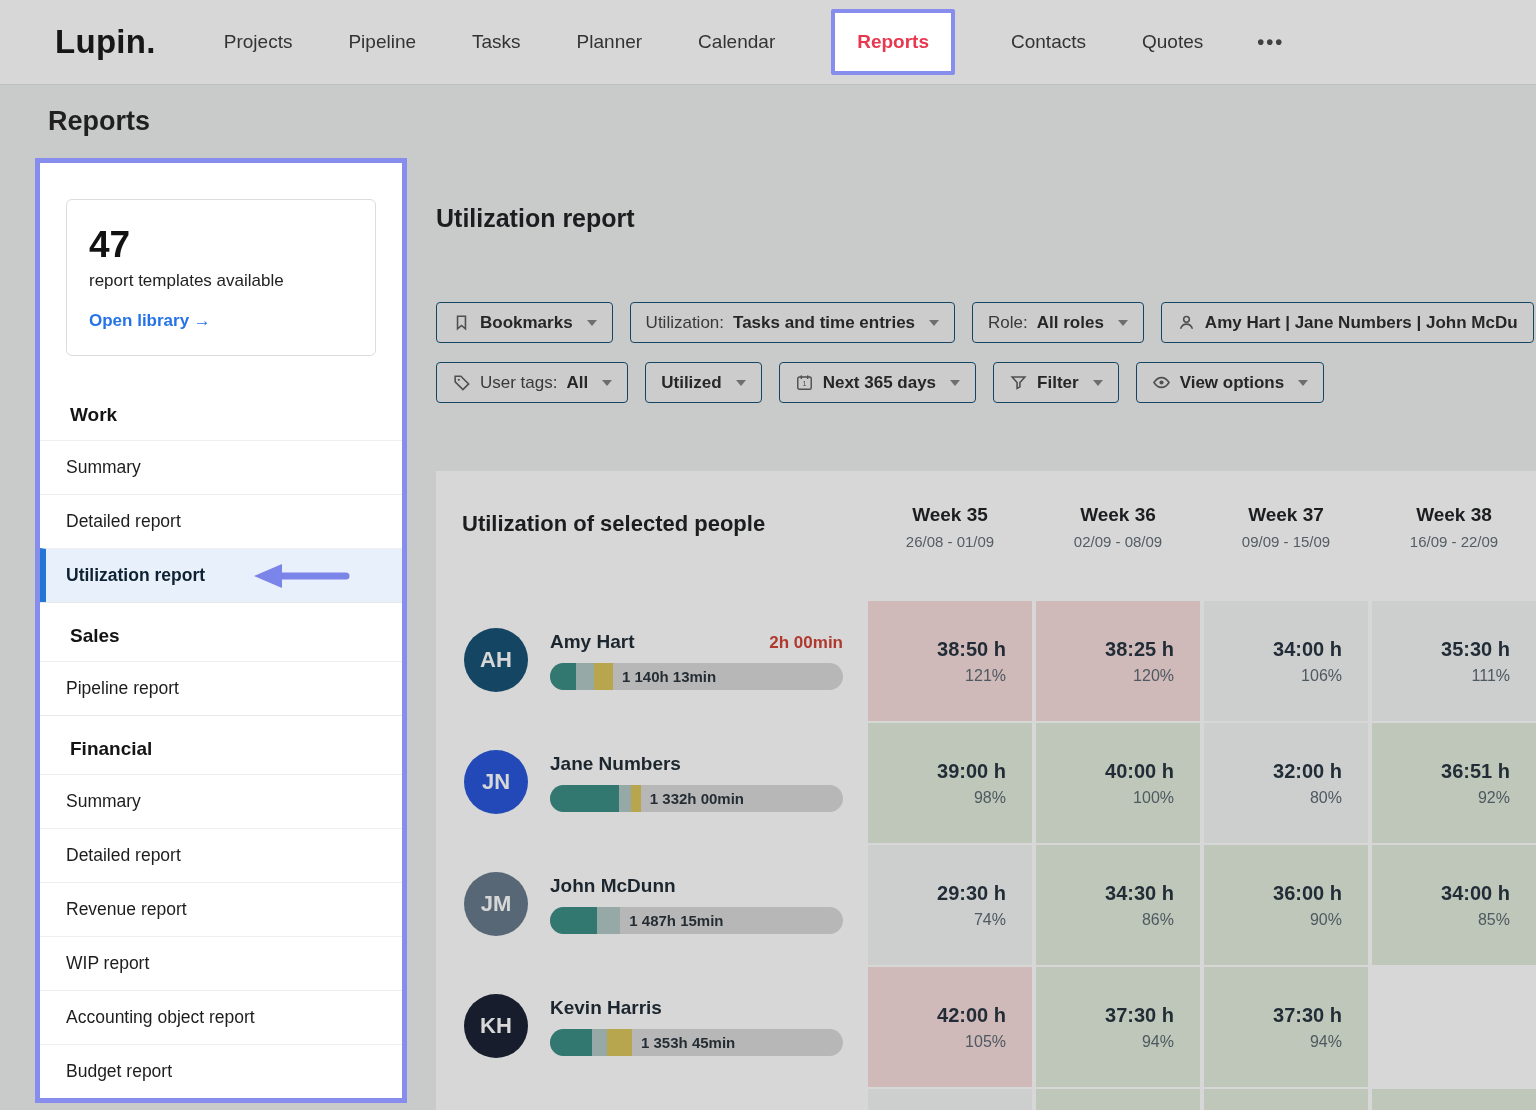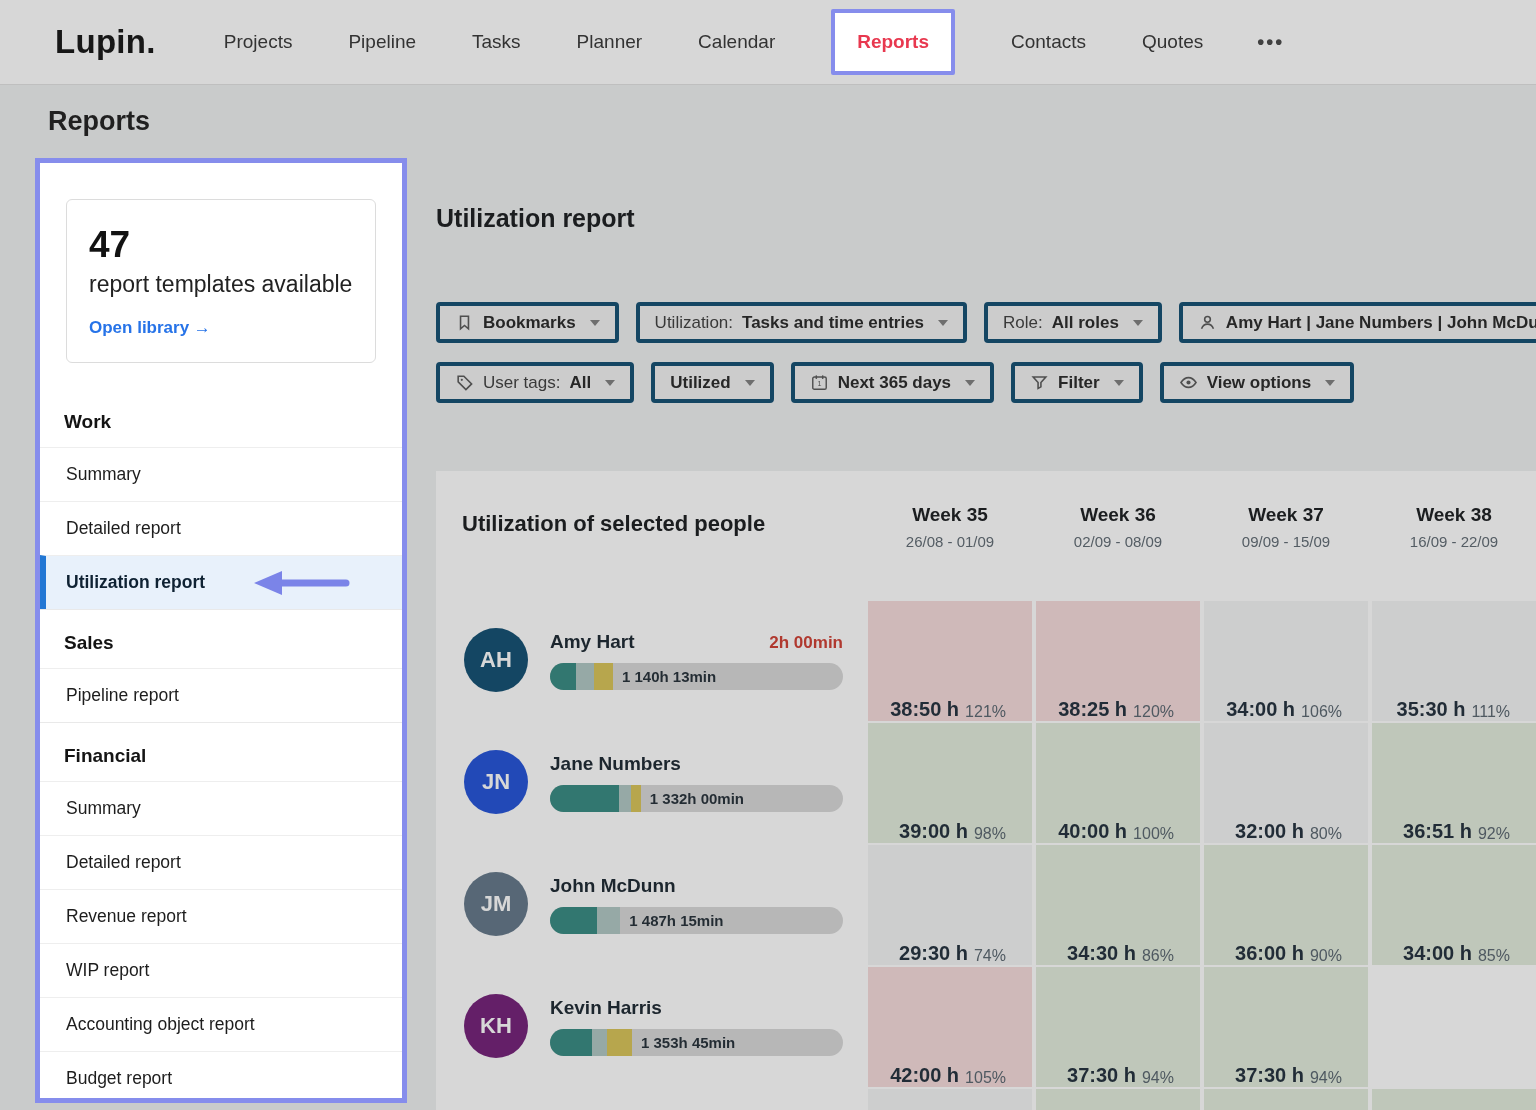--- a/index.html
+++ b/index.html
@@ -13,35 +13,35 @@
   .nav-item { font-size: 19px; color: #333; white-space: nowrap; cursor: pointer; }
   .nav-item.nav-active { position: relative; z-index: 60; background: #fff; border: 4px solid #868dec; color: #e8384f; font-weight: 700; padding: 18px 22px; border-radius: 2px; }
   .nav-more { font-size: 20px; color: #444; margin-left: 54px; letter-spacing: 2px; font-weight: 700; cursor: pointer; }
 
   .page-title { position: absolute; left: 48px; top: 106px; font-size: 27px; font-weight: 700; color: #1b1b1b; }
 
   
   .sidebar { position: absolute; left: 35px; top: 158px; width: 372px; height: 945px; background: #fff; border: 5px solid #868dec; z-index: 60; overflow: hidden; }
   .tpl-card { margin: 36px 26px 26px; border: 1px solid #dcdcdc; border-radius: 6px; padding: 24px 22px; }
   .tpl-count { font-size: 37px; font-weight: 700; color: #121212; }
-  .tpl-sub { font-size: 23px; color: #222; margin-top: 5px; }
+  .tpl-sub { font-size: 17px; color: #222; margin-top: 5px; }
   .tpl-link { font-size: 17px; font-weight: 700; color: #2673e8; margin-top: 20px; cursor: pointer; }
   .side-section + .side-section { border-top: 1px solid #e9e9e9; }
-  .section-title { padding: 22px 24px 14px; font-size: 19px; font-weight: 700; color: #141414; }
+  .section-title { padding: 22px 30px 14px; font-size: 19px; font-weight: 700; color: #141414; }
   .side-item { position: relative; padding: 16px 26px; font-size: 17.5px; color: #1d1d1d; border-top: 1px solid #eee; cursor: pointer; }
   .side-item.active { background: #e8f1fb; border-left: 6px solid #2277d4; padding-left: 20px; font-weight: 700; color: #0f2233; }
   .annot-arrow { position: absolute; right: 50px; top: 50%; transform: translateY(-50%); width: 106px; height: 30px; }
   .annot-arrow svg { width: 106px; height: 30px; display: block; }
 
   
   .report-title { position: absolute; left: 436px; top: 204px; font-size: 25px; font-weight: 700; color: #14171a; }
   .filters { position: absolute; left: 436px; right: 0; display: flex; gap: 17px; overflow: hidden; }
   #filters-row-1 { top: 302px; }
   #filters-row-2 { top: 362px; }
-  .chip { flex: 0 0 auto; height: 41px; background: #f2f2f2; border: 4px solid #0c4a6e; border-radius: 4px; display: flex; align-items: center; padding: 0 15px; font-size: 17px; color: #3a3a3a; gap: 9px; cursor: pointer; white-space: nowrap; text-align: center; }
+  .chip { flex: 0 0 auto; height: 41px; background: #f2f2f2; border: 1px solid #0c4a6e; border-radius: 4px; display: flex; align-items: center; padding: 0 15px; font-size: 17px; color: #3a3a3a; gap: 9px; cursor: pointer; white-space: nowrap; text-align: center; }
   .chip .icon { display: flex; width: 19px; height: 19px; }
   .chip .icon svg { width: 19px; height: 19px; }
   .chip .val { font-weight: 700; color: #232323; }
   .caret { width: 0; height: 0; border-left: 5px solid transparent; border-right: 5px solid transparent; border-top: 6px solid #7c7c7c; margin-left: 5px; }
 
   
   .util-table { position: absolute; left: 436px; top: 463px; right: 0; bottom: 0; background: #fff; overflow: hidden; margin-top: 8px; }
   .t-head, .t-row { display: grid; grid-template-columns: 430px 168px 168px 168px minmax(168px, 1fr); }
   .t-head { height: 129px; }
   .corner { padding: 40px 0 0 26px; font-size: 22px; font-weight: 700; color: #14171a; }
@@ -53,21 +53,21 @@
   .p-cell { position: relative; background: #fff; }
   .avatar { position: absolute; left: 28px; top: 28px; width: 64px; height: 64px; border-radius: 50%; display: flex; align-items: center; justify-content: center; color: #fff; font-size: 22px; font-weight: 700; }
   .p-name { position: absolute; left: 114px; top: 31px; font-size: 19px; font-weight: 700; color: #16222c; }
   .p-badge { position: absolute; right: 23px; top: 33px; font-size: 17px; font-weight: 700; color: #cf3a2e; }
   .p-bar { position: absolute; left: 114px; right: 23px; top: 63px; height: 27px; border-radius: 14px; background: #d8d8d8; display: flex; align-items: center; overflow: hidden; }
   .seg { height: 100%; flex: 0 0 auto; }
   .seg.teal { background: #31887f; }
   .seg.light { background: #aec6c2; }
   .seg.yellow { background: #d7c253; }
   .bar-label { margin-left: 9px; font-size: 15px; font-weight: 700; color: #1f2a33; white-space: nowrap; }
-  .w-cell { margin: 1px 2px; display: flex; flex-direction: row; align-items: flex-end; justify-content: flex-end; padding-right: 26px; gap: 6px; }
+  .w-cell { margin: 1px 2px; display: flex; flex-direction: column; align-items: flex-end; justify-content: center; padding-right: 26px; gap: 6px; }
   .w-cell.over { background: #f5dada; }
   .w-cell.good { background: #e2ecdb; }
   .w-cell.plain { background: #f3f4f4; }
   .hours { font-size: 20px; font-weight: 700; color: #1c2a37; }
   .pct { font-size: 16px; color: #55626c; }
 
   
   .dim { position: absolute; inset: 0; background: rgba(55,55,55,0.20); z-index: 50; pointer-events: none; }
 </style>
 </head>
@@ -305,21 +305,21 @@
           <div class="hours">36:00 h</div>
           <div class="pct">90%</div>
         </div>
         <div class="w-cell good">
           <div class="hours">34:00 h</div>
           <div class="pct">85%</div>
         </div>
       </div>
       <div class="t-row">
         <div class="p-cell">
-          <div class="avatar" style="background: #701a75;">KH</div>
+          <div class="avatar" style="background: #0f172a;">KH</div>
           <div class="p-name">Kevin Harris</div>
           <div class="p-bar">
             <span class="seg teal" style="width: 14.5%;"></span>
             <span class="seg light" style="width: 5%;"></span>
             <span class="seg yellow" style="width: 8.5%;"></span>
             <span class="bar-label">1 353h 45min</span>
           </div>
         </div>
         <div class="w-cell over">
           <div class="hours">42:00 h</div>

